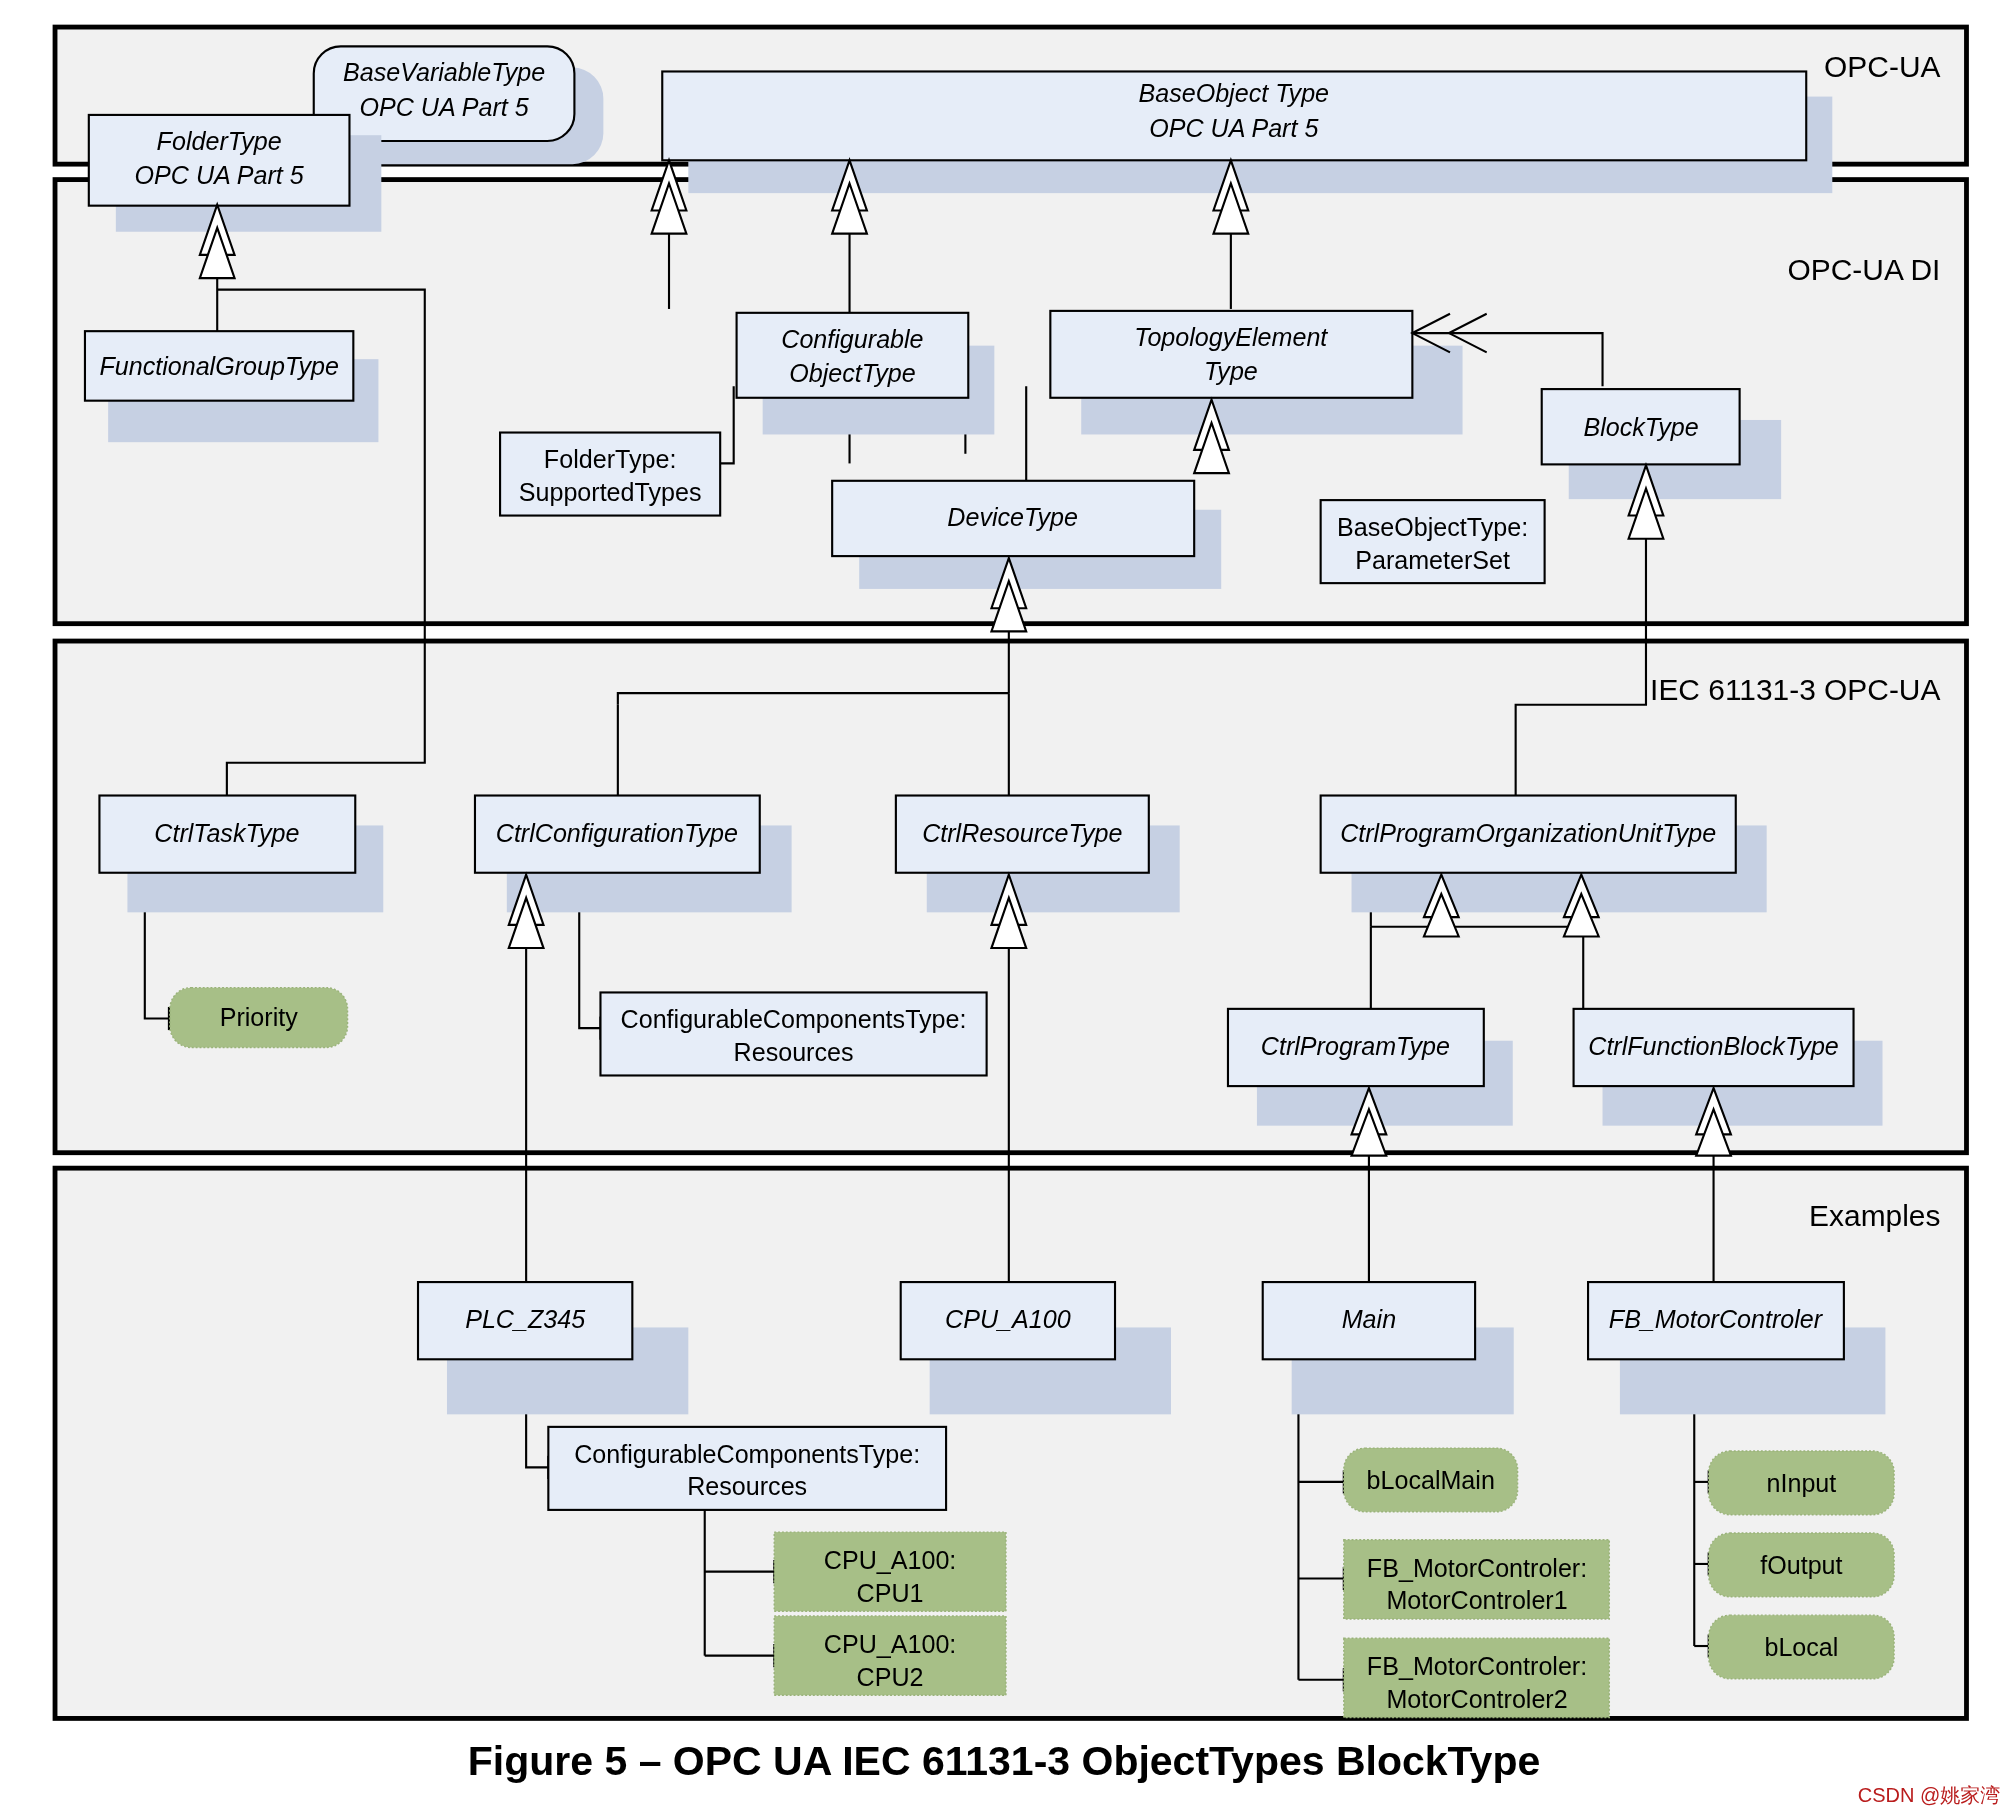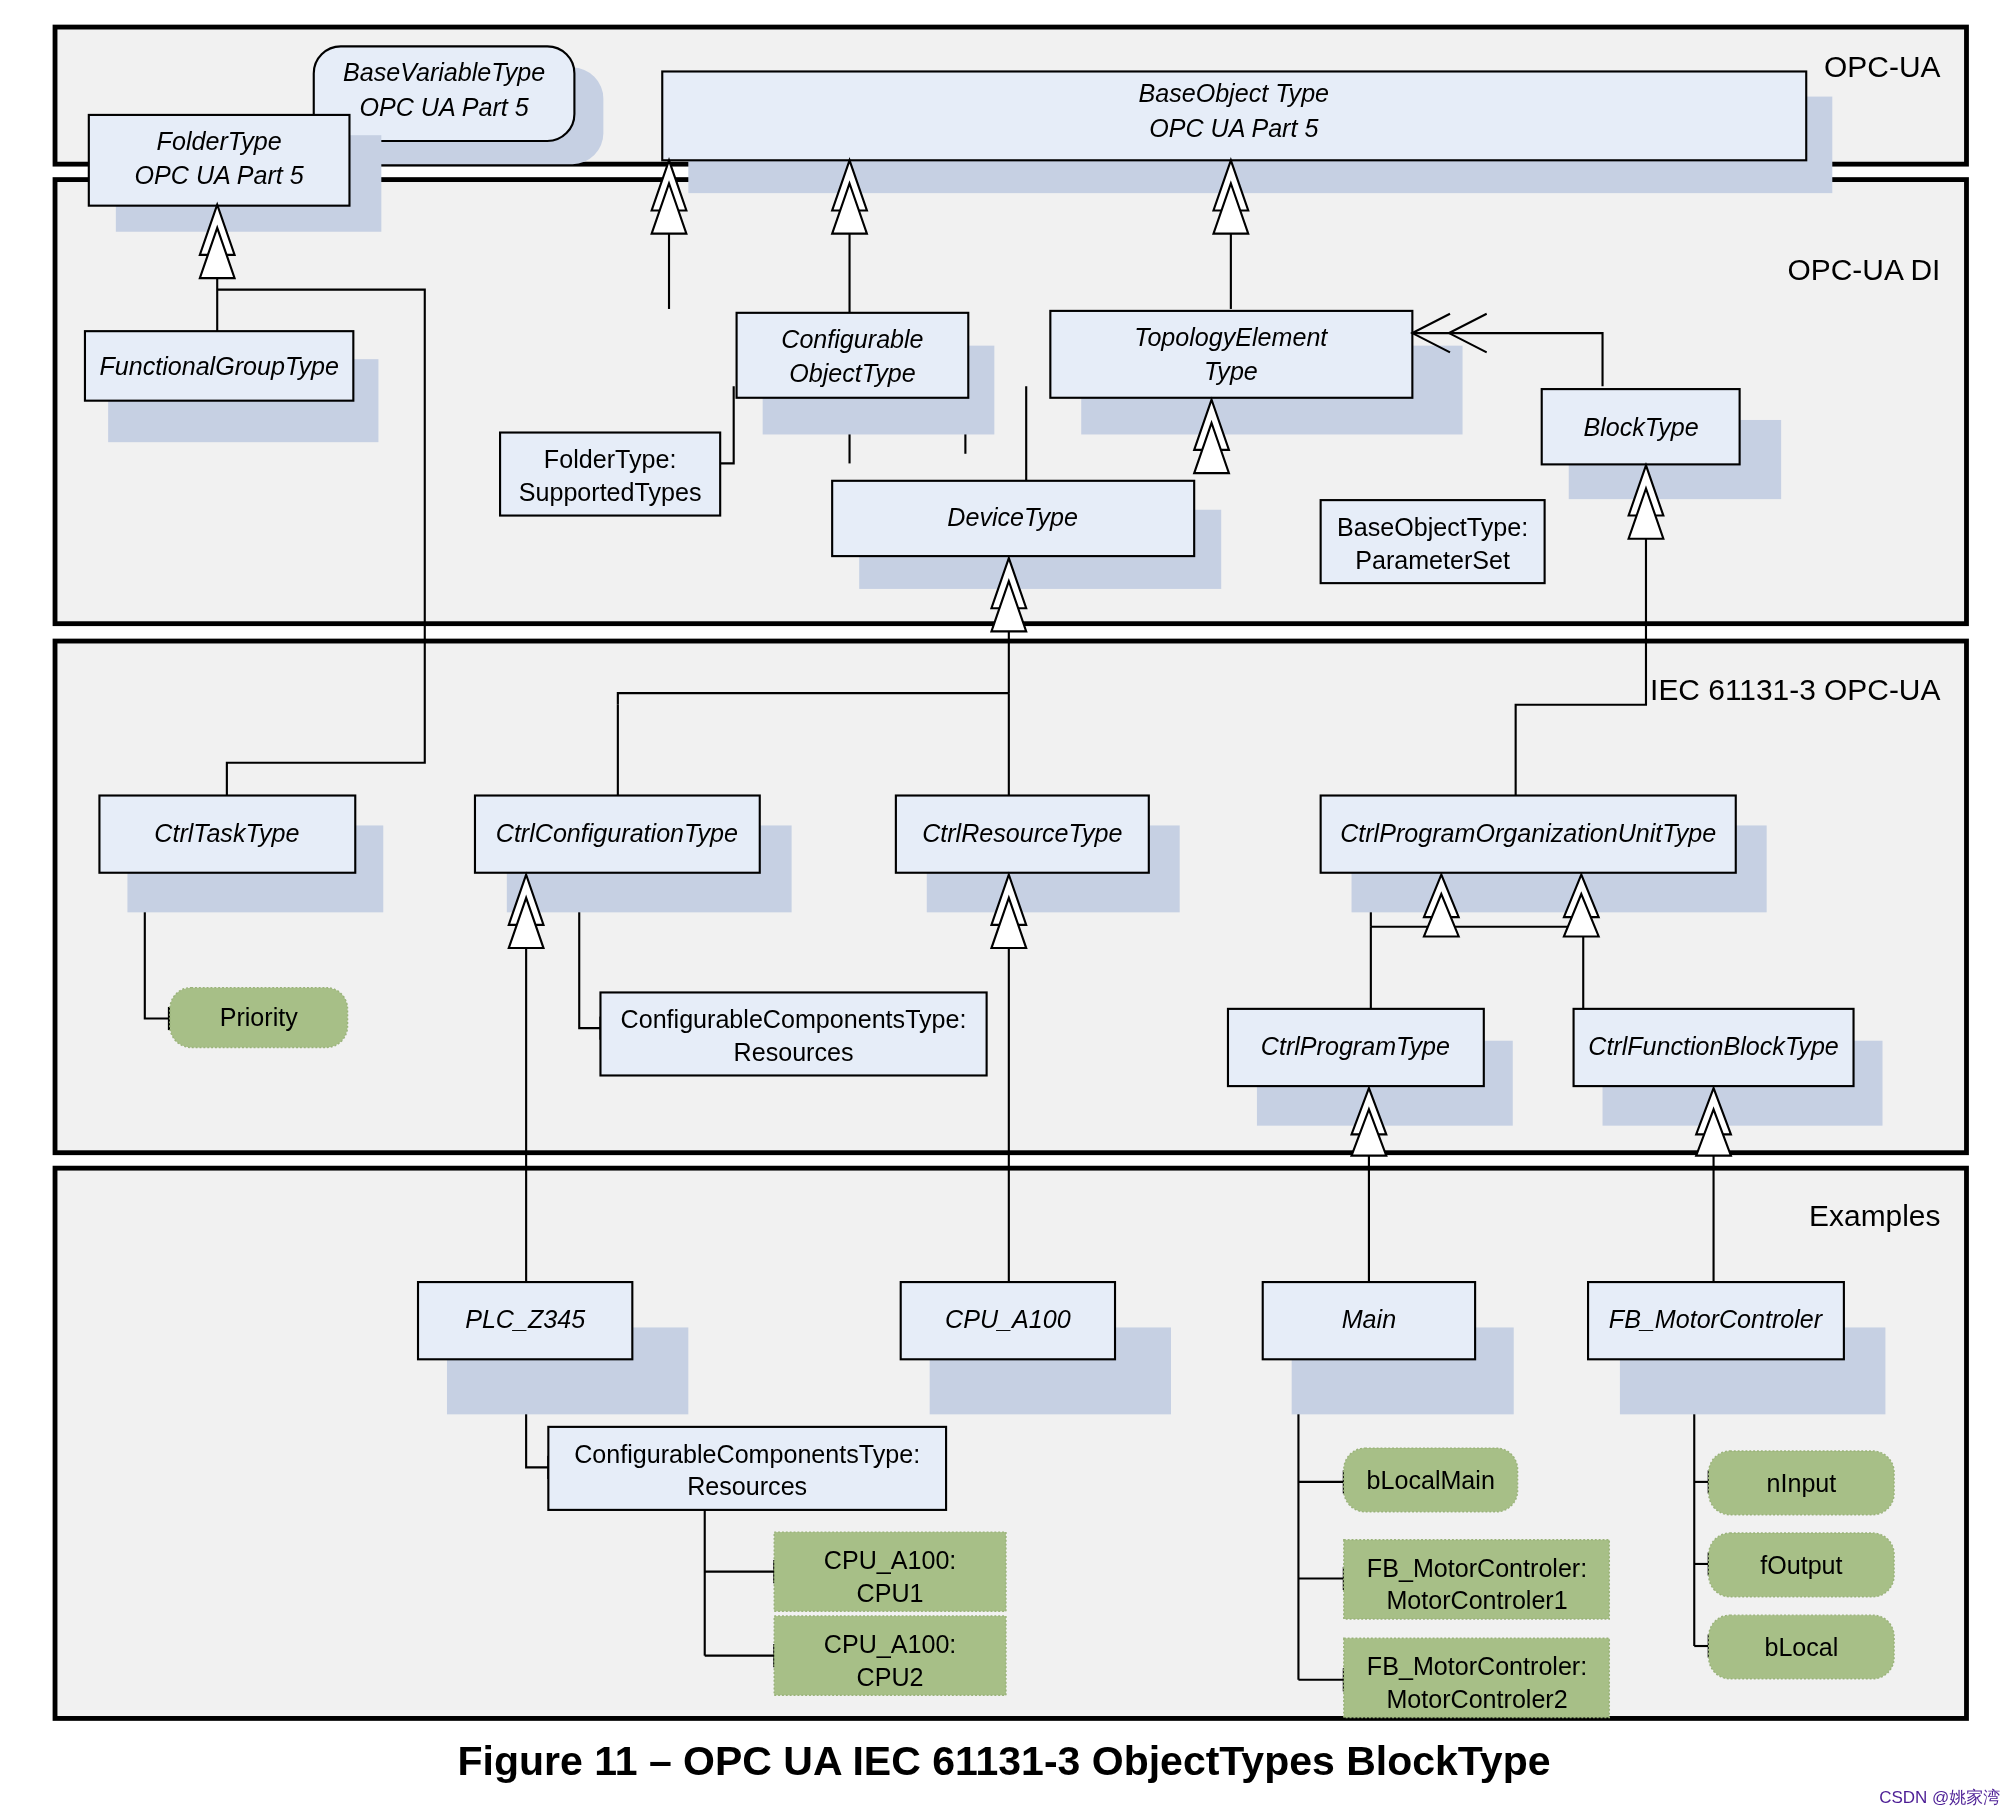--- a/index.html
+++ b/index.html
@@ -17,21 +17,21 @@
 
   .lbl{font-family:"Liberation Sans",sans-serif;font-size:26px;fill:#000;text-anchor:middle;}
   .lbl-ital{font-style:italic;}
   .conn{stroke:#000;stroke-width:2.2;fill:none;}
   .arrow-tri{fill:#ffffff;stroke:#000;stroke-width:2.2;}
 
   .caption{position:absolute;left:0;top:1738px;width:2008px;text-align:center;
            font-family:"Liberation Sans",sans-serif;font-size:41px;font-weight:bold;color:#000;}
   .caption .it{}
   .watermark{position:absolute;right:7.7px;bottom:5.8px;font-family:"Liberation Sans",sans-serif;
-             font-size:17px;color:#4c1d95;}
+             font-size:20px;color:#b91c1c;}
 </style>
 </head>
 <body>
 
 <div id="stage">
 
 <svg id="diagram" viewBox="0 0 2080 1880">
 
   <rect class="section-rect" x="57" y="28" width="1980" height="142"></rect>
   <rect class="section-rect" x="57" y="186" width="1980" height="460"></rect>
@@ -290,19 +290,19 @@
 
   <rect class="greenbox" x="1770" y="1588" width="192" height="66" rx="22"></rect>
   <text class="lbl" x="1866" y="1630">fOutput</text>
 
   <rect class="greenbox" x="1770" y="1673" width="192" height="66" rx="22"></rect>
   <text class="lbl" x="1866" y="1715">bLocal</text>
 
 </svg>
 
 <div class="caption">
-  <span>Figure 11 – </span><span class="it">OPC UA IEC 61131-3 ObjectTypes</span><span> BlockType</span>
+  <span>Figure 5 – </span><span class="it">OPC UA IEC 61131-3 ObjectTypes</span><span> BlockType</span>
 </div>
 
 <div class="watermark">CSDN @姚家湾</div>
 
 </div>
 
 
 </body></html>

